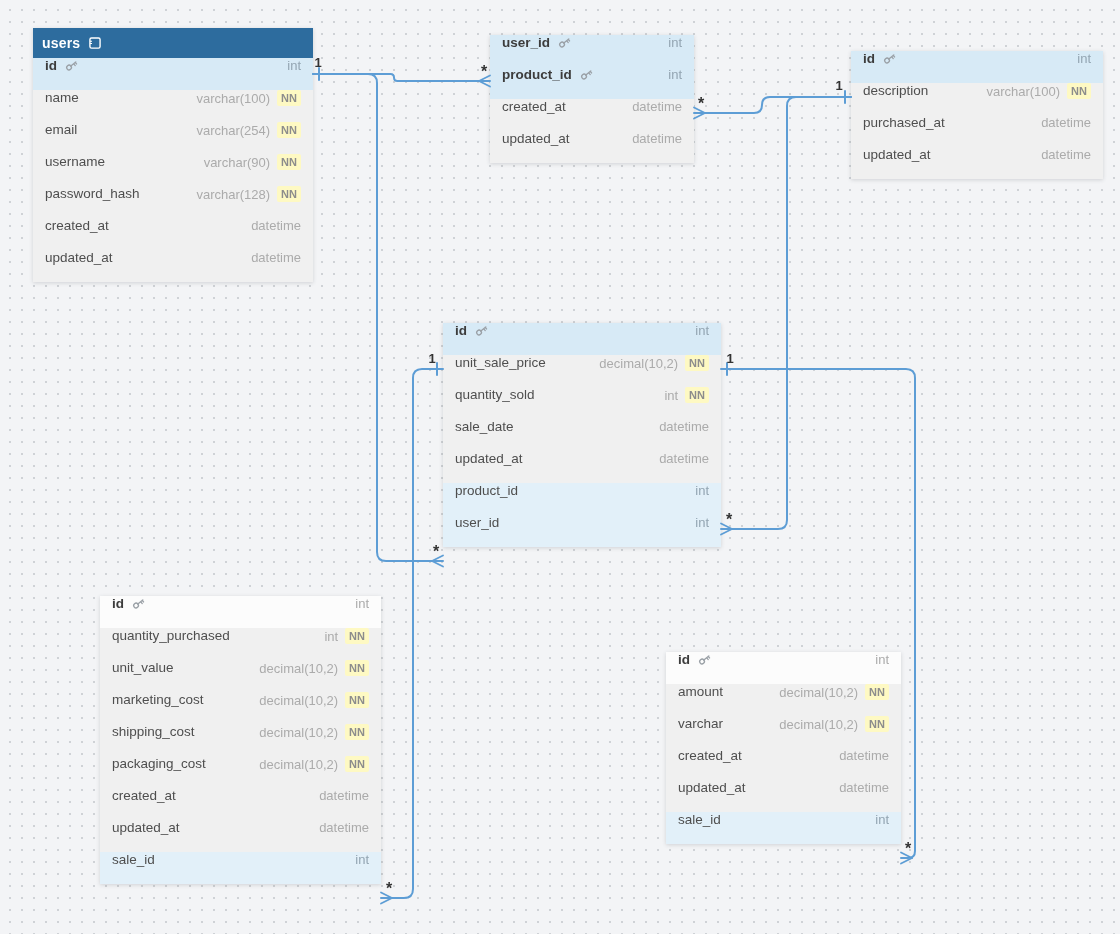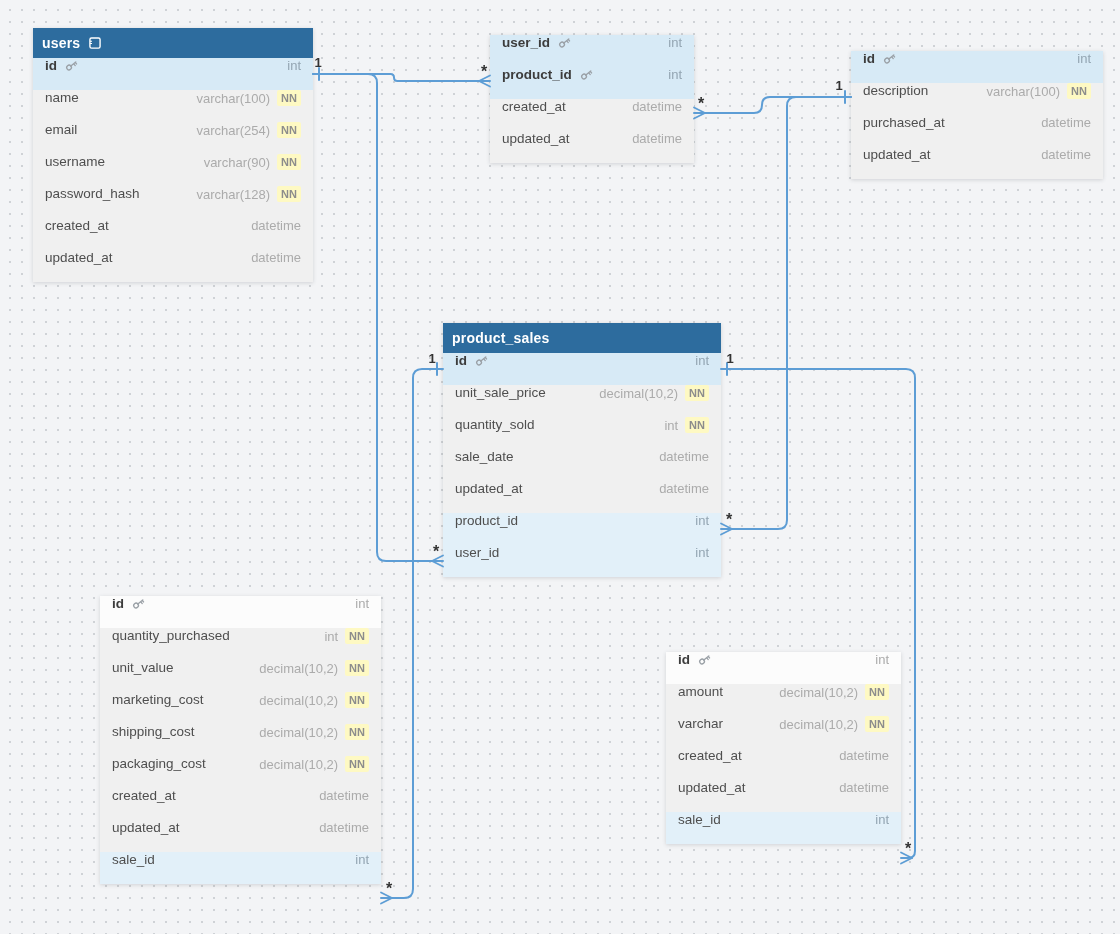--- a/index.html
+++ b/index.html
@@ -219,23 +219,20 @@
       <div class="db-row">
         <span class="fname">
           <span>updated_at</span>
         </span>
         <span class="ftype">
           <span>datetime</span>
         </span>
       </div>
     </div>
     <div class="db-table" style="left: 443px; top: 323px; width: 278px;">
-      <div class="db-header">
-        <span>product_sales</span>
-      </div>
       <div class="db-row pk hl-pk">
         <span class="fname">
           <span>id</span>
           <span class="icon">
             <svg width="15" height="15" viewBox="0 0 16 16">
               <g transform="rotate(-40 8 8)" stroke="#9aa0a6" stroke-width="1.4" fill="none" stroke-linecap="round">
                 <circle cx="4.6" cy="8" r="2.5"></circle>
                 <path d="M7.1 8 H14 M11 8 V10.6 M13.2 8 V10.2"></path>
               </g>
             </svg>

